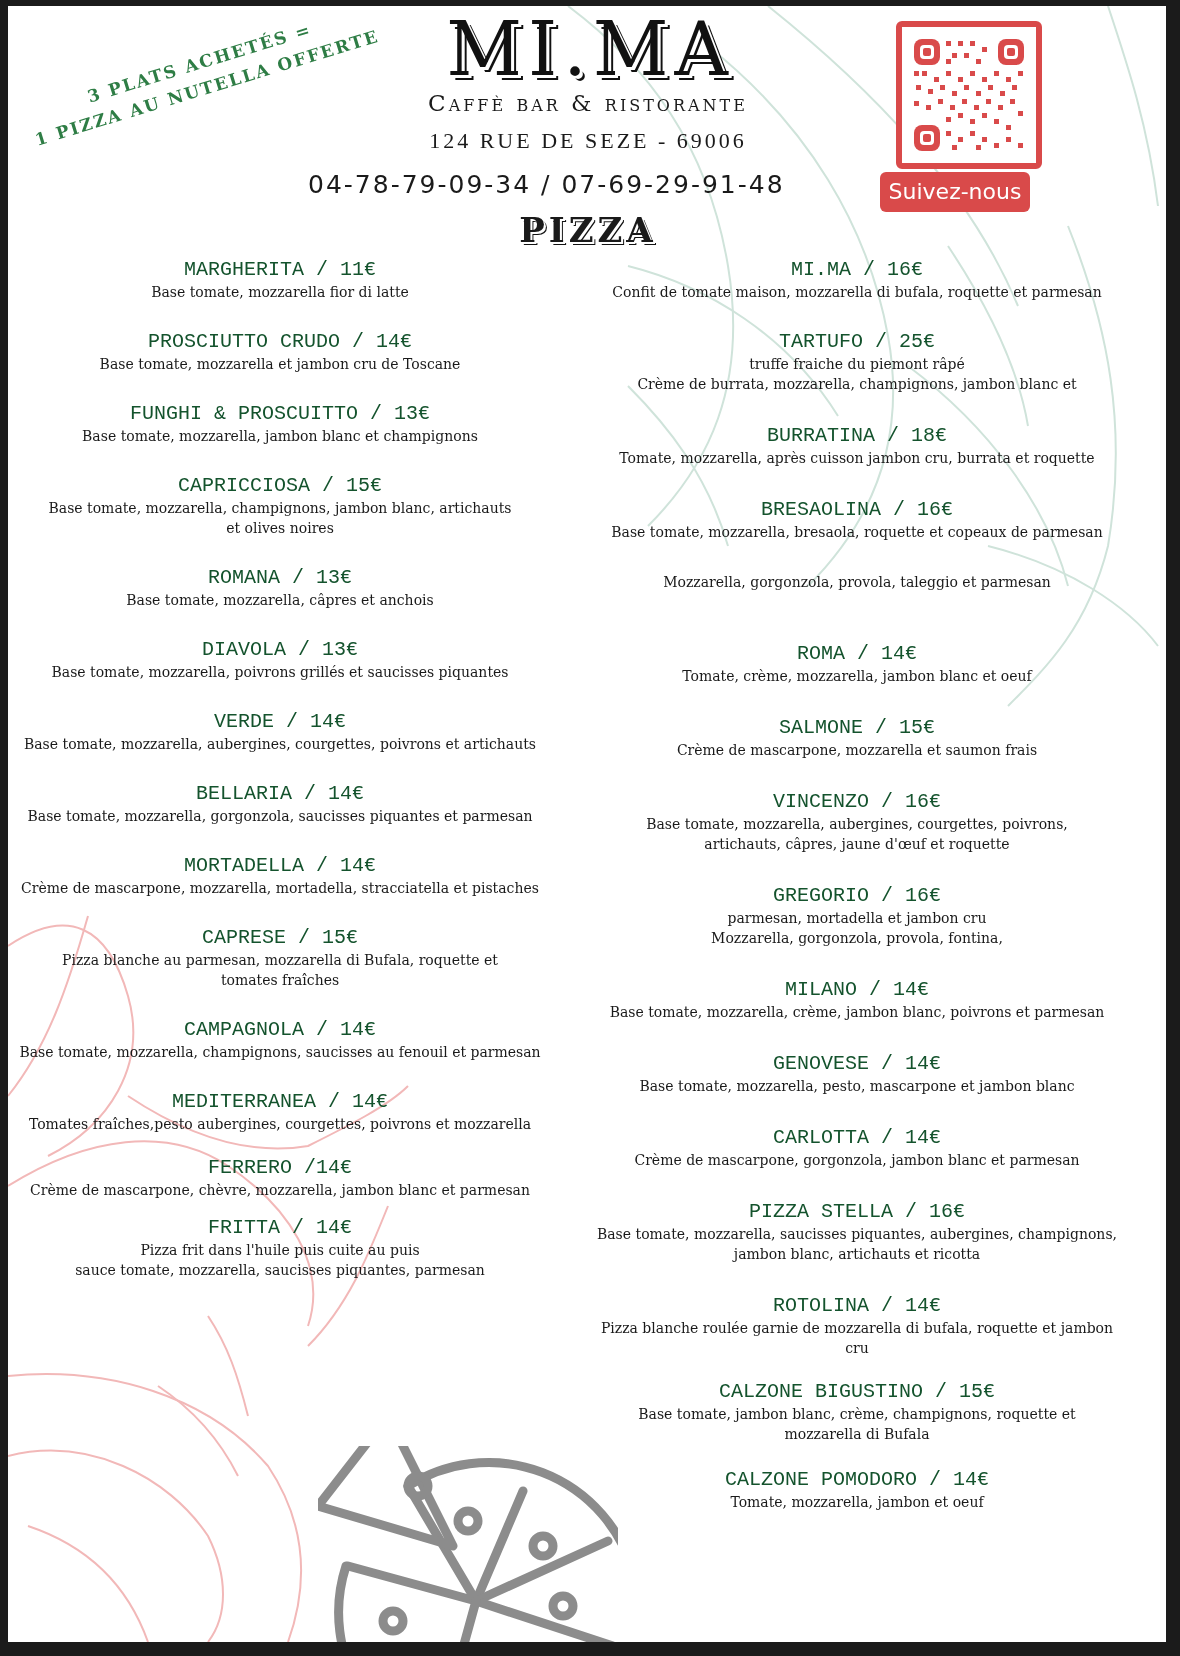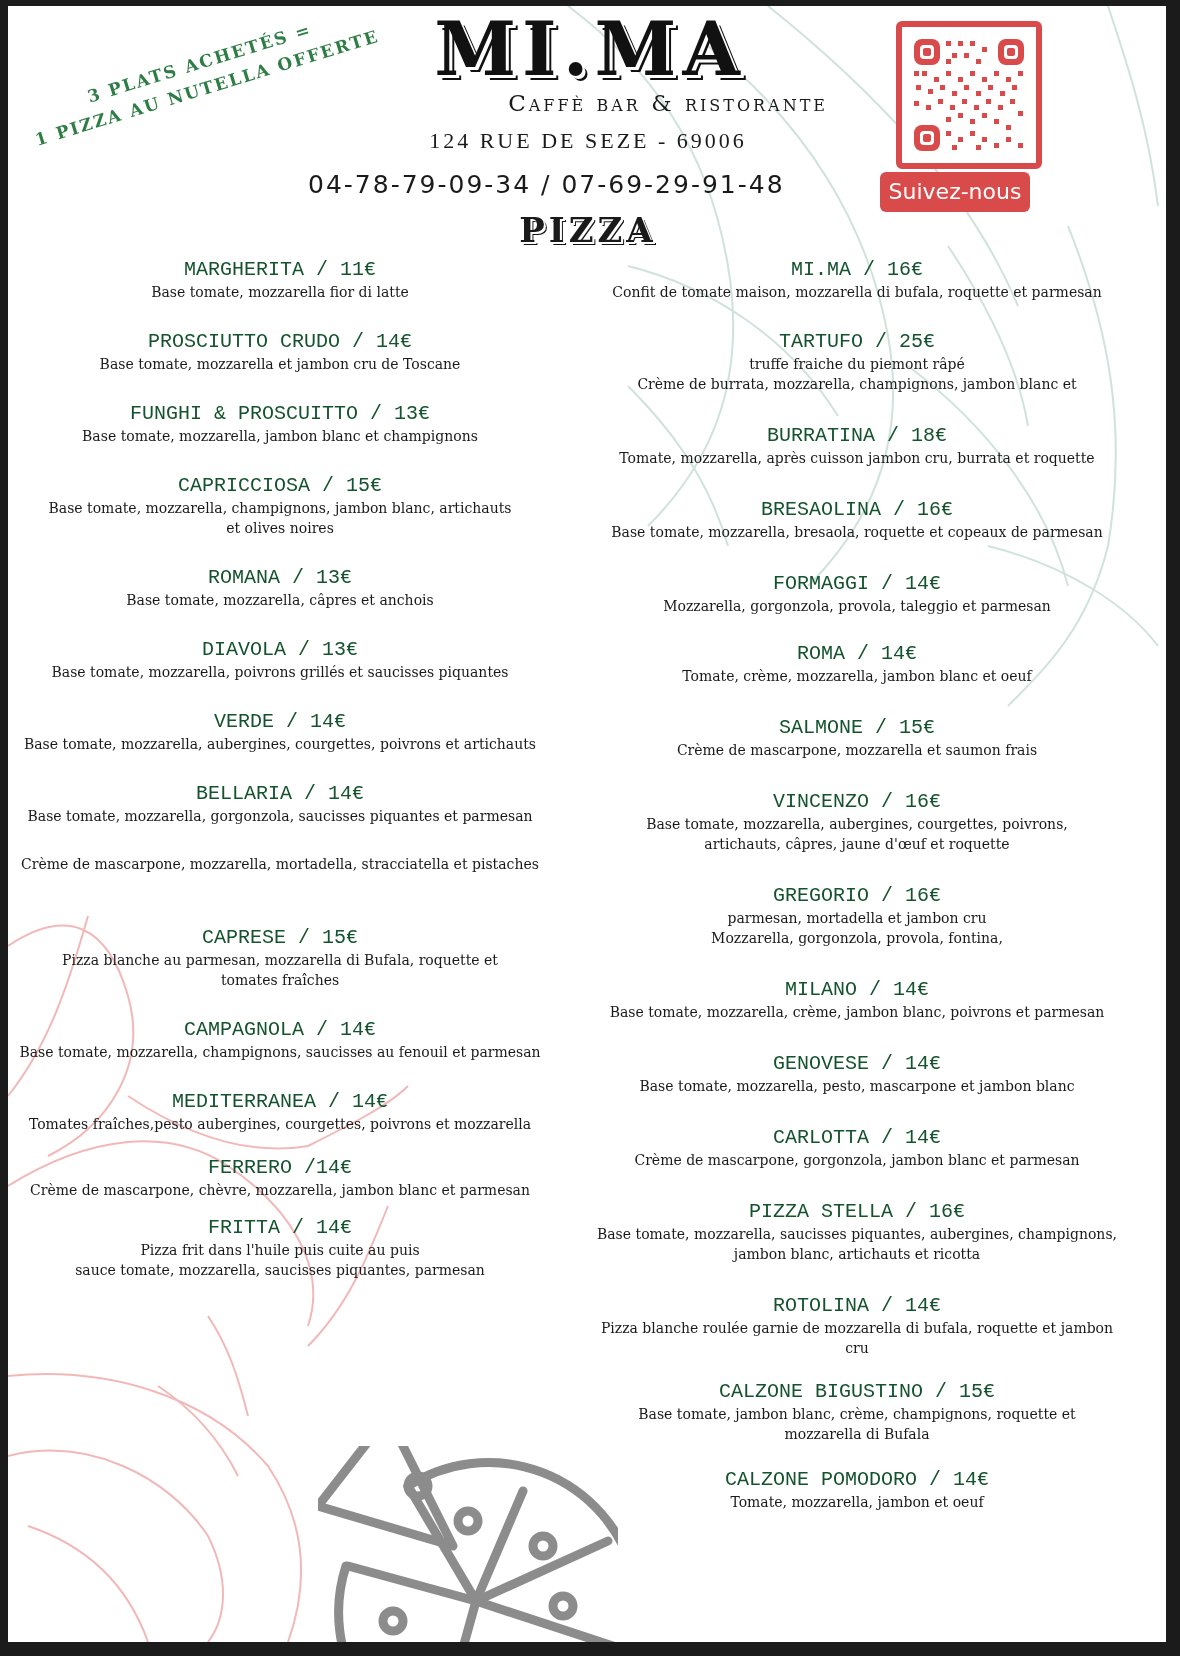--- a/index.html
+++ b/index.html
@@ -15,26 +15,26 @@
   .promo {
     position:absolute; left:6px; top:100px; width:380px;
     transform:rotate(-17deg); transform-origin:left top;
     color:#2e7d45; font-family:"DejaVu Serif", serif; font-weight:bold;
     text-align:center; letter-spacing:2px; font-size:17px; line-height:26px;
   }
   .promo .l1 { display:block; }
   .promo .l2 { display:block; }
   .brand {
     position:absolute; left:362px; top:4px; width:440px; text-align:center;
-    font-family:"DejaVu Serif", serif; font-weight:bold; font-size:74px; letter-spacing:6px;
+    font-family:"DejaVu Serif", serif; font-weight:normal; font-size:74px; letter-spacing:6px;
     color:#111; line-height:78px;
     text-shadow: 3px 3px 0 #fff, 5px 5px 0 #111;
   }
   .subtitle {
-    position:absolute; left:340px; top:84px; width:480px; text-align:right;
+    position:absolute; left:340px; top:84px; width:480px; text-align:center;
     font-family:"DejaVu Serif", serif; font-size:23px; letter-spacing:3px; font-variant:small-caps;
   }
   .address {
     position:absolute; left:340px; top:122px; width:480px; text-align:center;
     font-family:Liberation Serif, serif; font-size:22px; letter-spacing:3px;
   }
   .phones {
     position:absolute; left:300px; top:164px; width:560px; text-align:left;
     font-family:"DejaVu Sans", sans-serif; font-size:25px; letter-spacing:2px;
   }
@@ -204,20 +204,21 @@
     </div>
     <div class="item" style="top:452px">
       <span class="name">VERDE / 14€</span>
       <span class="desc">Base tomate, mozzarella, aubergines, courgettes, poivrons et artichauts</span>
     </div>
     <div class="item" style="top:524px">
       <span class="name">BELLARIA / 14€</span>
       <span class="desc">Base tomate, mozzarella, gorgonzola, saucisses piquantes et parmesan</span>
     </div>
     <div class="item" style="top:596px">
+      <span class="name">MORTADELLA / 14€</span>
       <span class="desc">Crème de mascarpone, mozzarella, mortadella, stracciatella et pistaches</span>
     </div>
     <div class="item" style="top:668px">
       <span class="name">CAPRESE / 15€</span>
       <span class="desc">Pizza blanche au parmesan, mozzarella di Bufala, roquette et</span>
       <span class="desc">tomates fraîches</span>
     </div>
     <div class="item" style="top:760px">
       <span class="name">CAMPAGNOLA / 14€</span>
       <span class="desc">Base tomate, mozzarella, champignons, saucisses au fenouil et parmesan</span>
@@ -249,21 +250,20 @@
     </div>
     <div class="item" style="top:166px">
       <span class="name">BURRATINA / 18€</span>
       <span class="desc">Tomate, mozzarella, après cuisson jambon cru, burrata et roquette</span>
     </div>
     <div class="item" style="top:240px">
       <span class="name">BRESAOLINA / 16€</span>
       <span class="desc">Base tomate, mozzarella, bresaola, roquette et copeaux de parmesan</span>
     </div>
     <div class="item" style="top:314px">
-      <span class="name">FORMAGGI / 14€</span>
       <span class="desc">Mozzarella, gorgonzola, provola, taleggio et parmesan</span>
     </div>
     <div class="item" style="top:384px">
       <span class="name">ROMA / 14€</span>
       <span class="desc">Tomate, crème, mozzarella, jambon blanc et oeuf</span>
     </div>
     <div class="item" style="top:458px">
       <span class="name">SALMONE / 15€</span>
       <span class="desc">Crème de mascarpone, mozzarella et saumon frais</span>
     </div>

